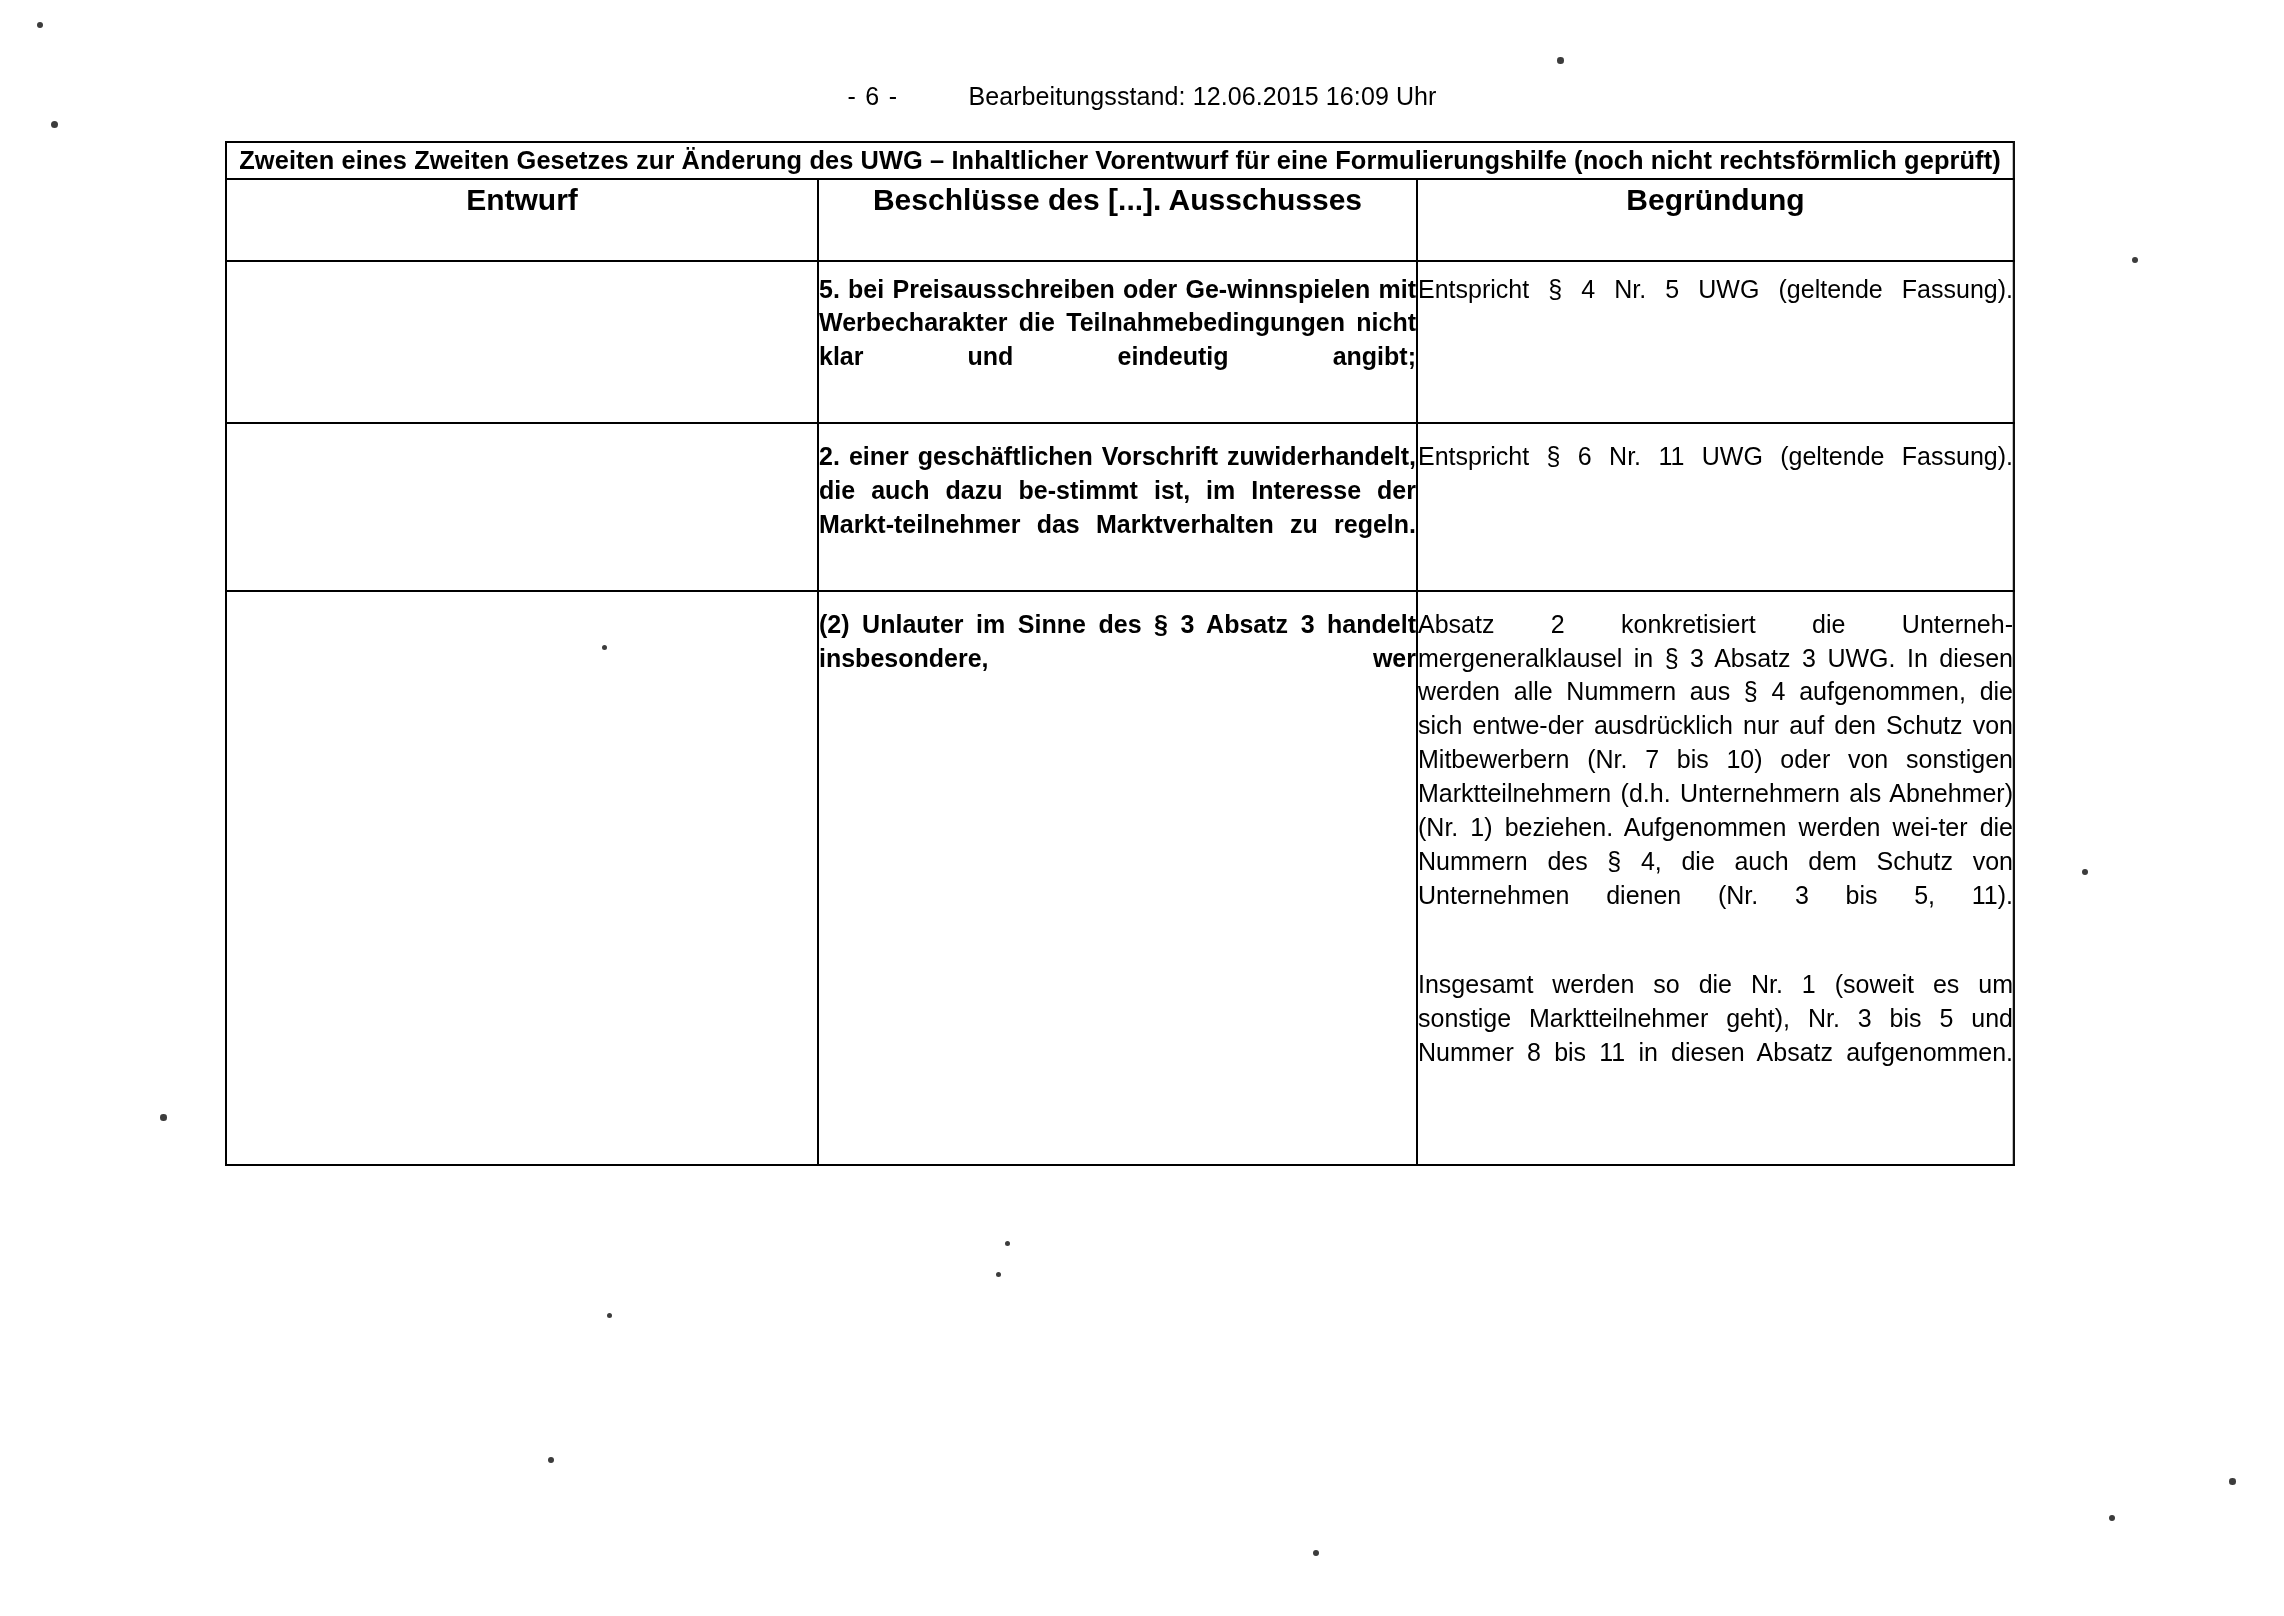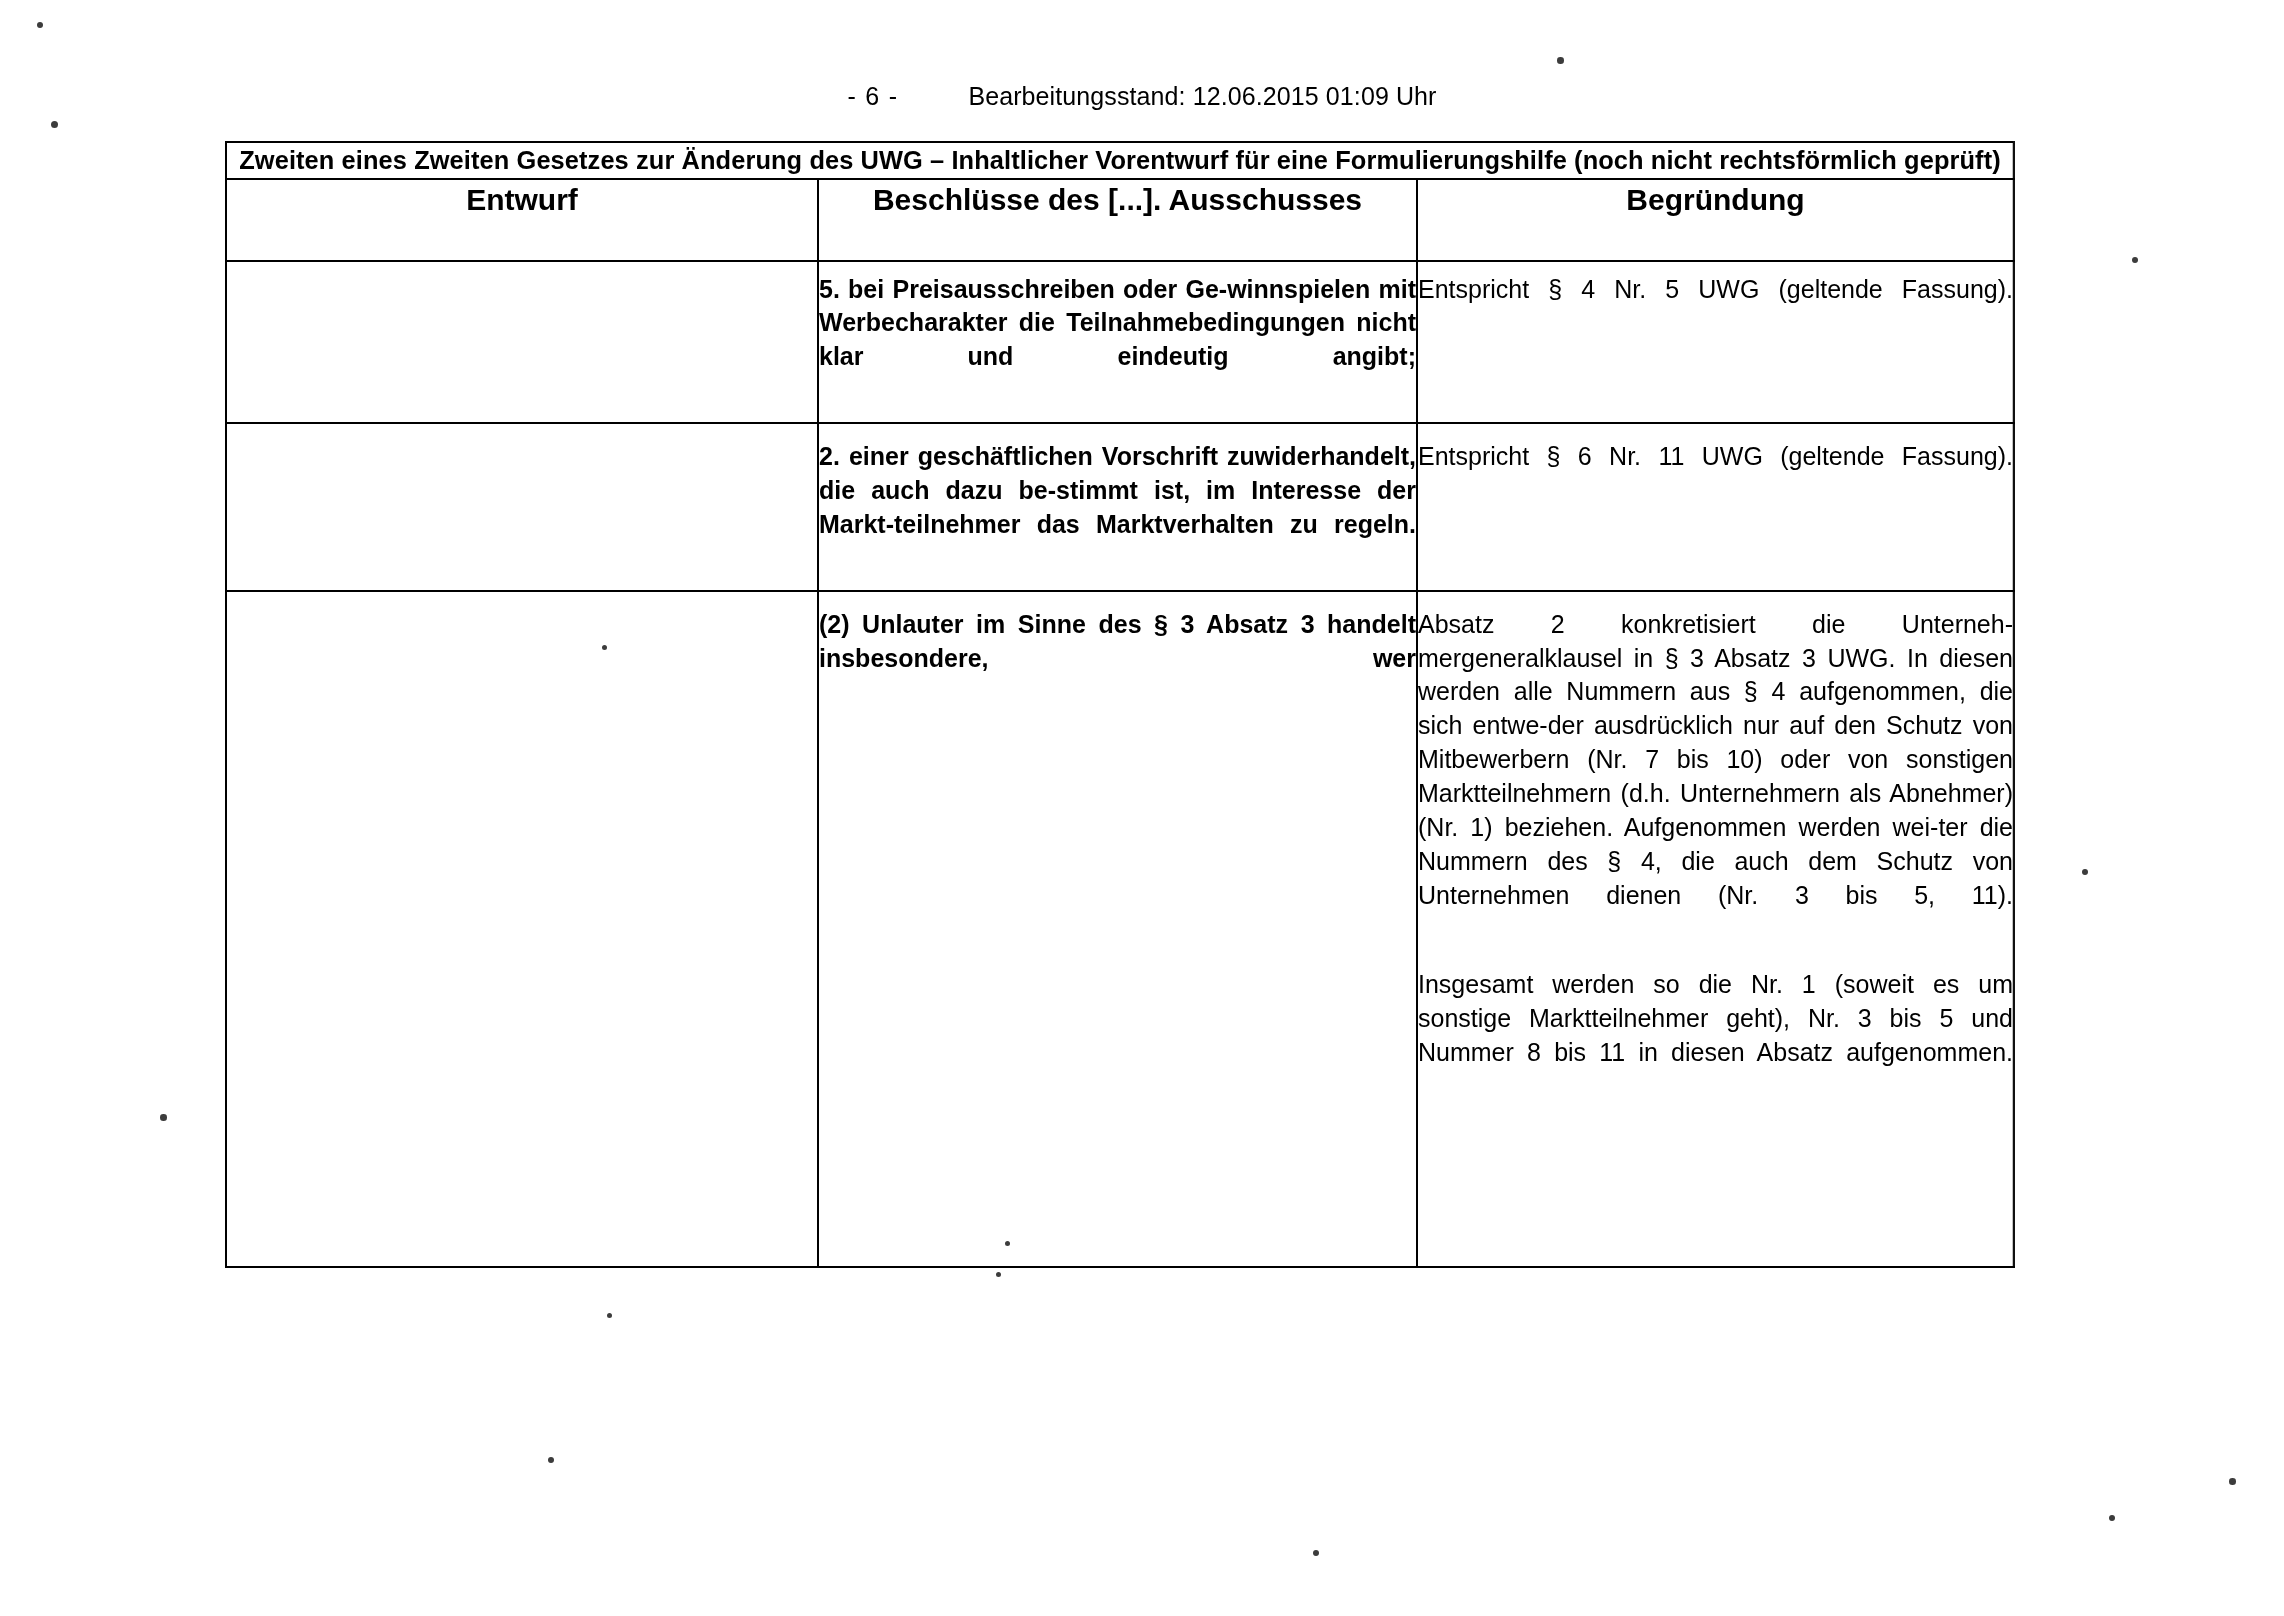--- a/index.html
+++ b/index.html
@@ -125,21 +125,21 @@
   .para::after {
     content: "";
     display: inline-block;
     width: 100%;
   }
 
   .r1 .body-cell { padding-top: 13px; padding-bottom: 11.7px; }
   .r2 .body-cell { padding-top: 11px; padding-bottom: 14.4px; }
   .r3 .body-cell { padding-top: 15.7px; padding-bottom: 14.4px; }
   .r4 .body-cell { padding-top: 15.7px; padding-bottom: 26px; }
-  .r4 { height: 676px; }
+  .r4 { height: 574px; }
 
   .empty-cell { padding: 0; }
 </style>
 </head>
 <body>
 
 <div class="scan-speck" style="left:37px;  top:22px;  width:5.9px;  height:5.9px;"></div>
 <div class="scan-speck" style="left:51px;  top:121px; width:7.2px; height:7.2px;"></div>
 <div class="scan-speck" style="left:1557px;top:57px;  width:6.5px; height:6.5px;"></div>
 <div class="scan-speck" style="left:2132px;top:257px; width:5.9px;  height:5.9px;"></div>
@@ -149,21 +149,21 @@
 <div class="scan-speck" style="left:2109px;top:1515px;width:5.9px;  height:5.9px;"></div>
 <div class="scan-speck" style="left:548px;  top:1457px;width:5.9px;  height:5.9px;"></div>
 <div class="scan-speck" style="left:1313px; top:1550px;width:5.9px;  height:5.9px;"></div>
 <div class="scan-speck" style="left:602px;  top:645px; width:5.2px;  height:5.2px;"></div>
 <div class="scan-speck" style="left:1005px; top:1241px;width:5.2px;  height:5.2px;"></div>
 <div class="scan-speck" style="left:996px; top:1272px;width:5.2px;  height:5.2px;"></div>
 <div class="scan-speck" style="left:607px;  top:1313px;width:5.2px;  height:5.2px;"></div>
 
 <div class="page-header">
   <span class="folio">- 6 -</span>
-  <span class="header-stand">Bearbeitungsstand: 12.06.2015  01:09 Uhr</span>
+  <span class="header-stand">Bearbeitungsstand: 12.06.2015  16:09 Uhr</span>
 </div>
 
 <table class="synopsis">
   <colgroup>
     <col class="col-entwurf">
     <col class="col-beschluss">
     <col class="col-begr">
   </colgroup>
   <tbody>
 

